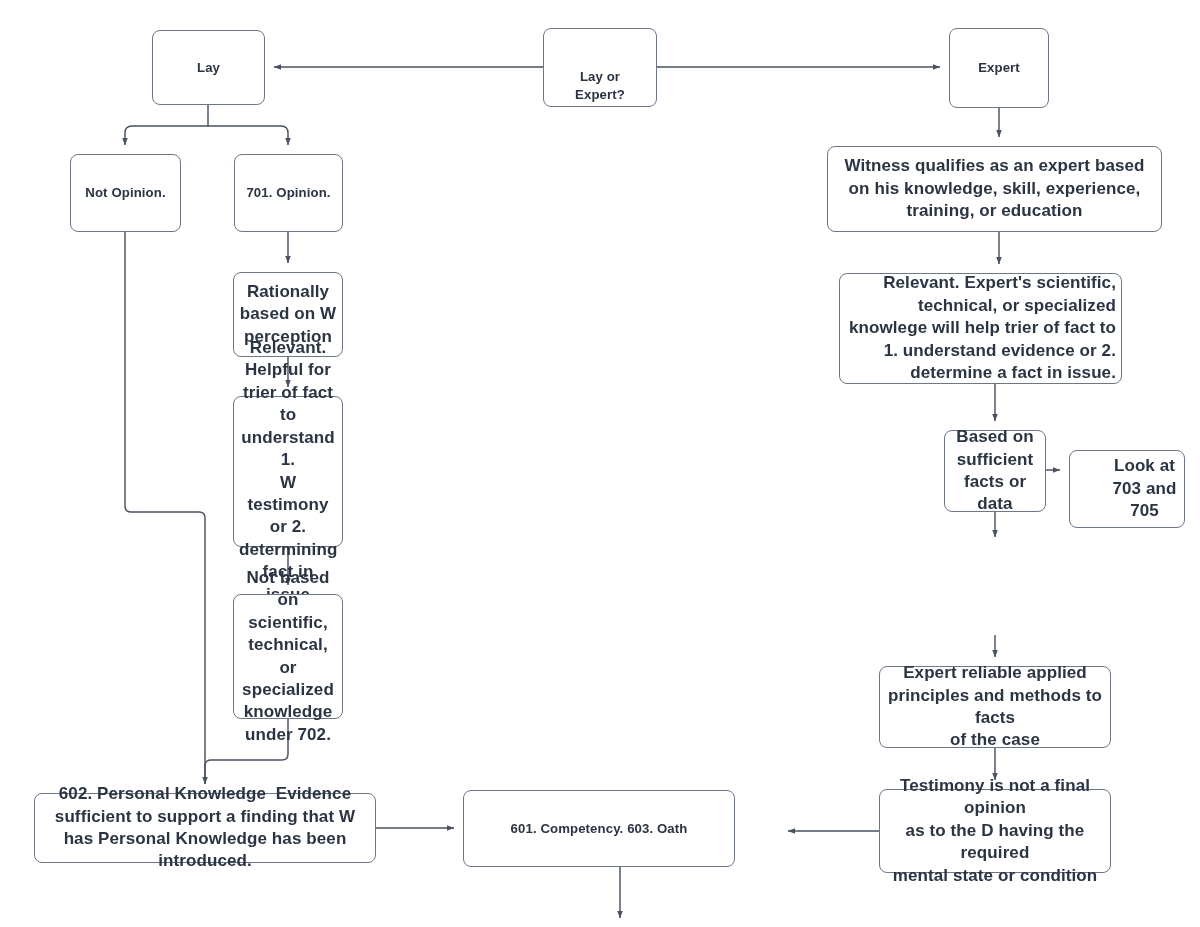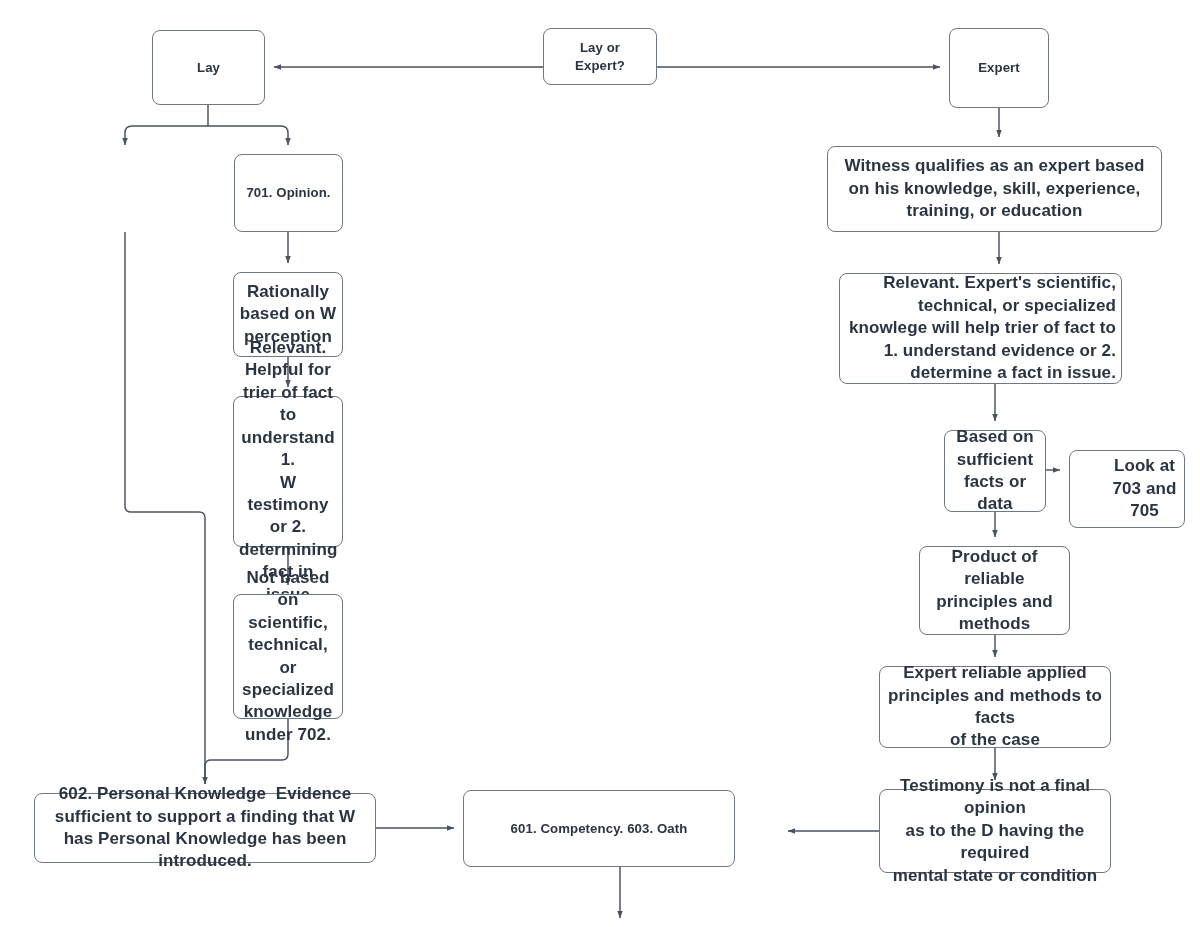--- a/index.html
+++ b/index.html
@@ -94,32 +94,35 @@
       <path d="M995,635 L995,657" marker-end="url(#ah)"></path>
 
       <path d="M995,748 L995,780" marker-end="url(#ah)"></path>
 
       <path d="M879,831 L788,831" marker-end="url(#ah)"></path>
 
       <path d="M620,867 L620,918" marker-end="url(#ah)"></path>
     </g>
   </svg>
 
-  <div class="node fs-lg" style="left:543px; top:28px; width:114px; height:57px;">
+  <div class="node fs-lg" style="left:543px; top:28px; width:114px; height:79px;align-items:flex-end;">
     <span class="txt">Lay or<br>Expert?</span>
   </div>
 
   <div class="node fs-lg" style="left:152px; top:30px; width:113px; height:75px;">
     <span class="txt">Lay</span>
   </div>
 
   <div class="node fs-lg" style="left:949px; top:28px; width:100px; height:80px;">
     <span class="txt">Expert</span>
   </div>
 
+  <div class="node fs-lg" style="left:70px; top:154px; width:111px; height:78px;">
+    <span class="txt">Not Opinion.</span>
+  </div>
 
   <div class="node fs-lg" style="left:234px; top:154px; width:109px; height:78px;">
     <span class="txt"><b>701</b>. Opinion.</span>
   </div>
 
   <div class="node fs-md" style="left:233px; top:272px; width:110px; height:85px;">
     <span class="txt">Rationally<br>based on W<br>perception</span>
   </div>
 
   <div class="node fs-md" style="left:233px; top:396px; width:110px; height:151px;">
@@ -147,23 +150,20 @@
   </div>
 
   <div class="node fs-md" style="left:944px; top:430px; width:102px; height:82px;">
     <span class="txt">Based on<br>sufficient<br>facts or data</span>
   </div>
 
   <div class="node fs-md" style="left:1069px; top:450px; width:116px; height:78px;padding-left:40px;">
     <span class="txt">Look at <b>703</b> and <b>705</b></span>
   </div>
 
-  <div class="node fs-md" style="left:919px; top:546px; width:151px; height:89px;">
-    <span class="txt">Product of reliable<br>principles and<br>methods</span>
-  </div>
 
   <div class="node fs-md" style="left:879px; top:666px; width:232px; height:82px;">
     <span class="txt">Expert reliable applied<br>principles and methods to facts<br>of the case</span>
   </div>
 
   <div class="node fs-md" style="left:879px; top:789px; width:232px; height:84px;">
     <span class="txt">Testimony is not a final opinion<br>as to the D having the required<br>mental state or condition</span>
   </div>
 
 </div>

